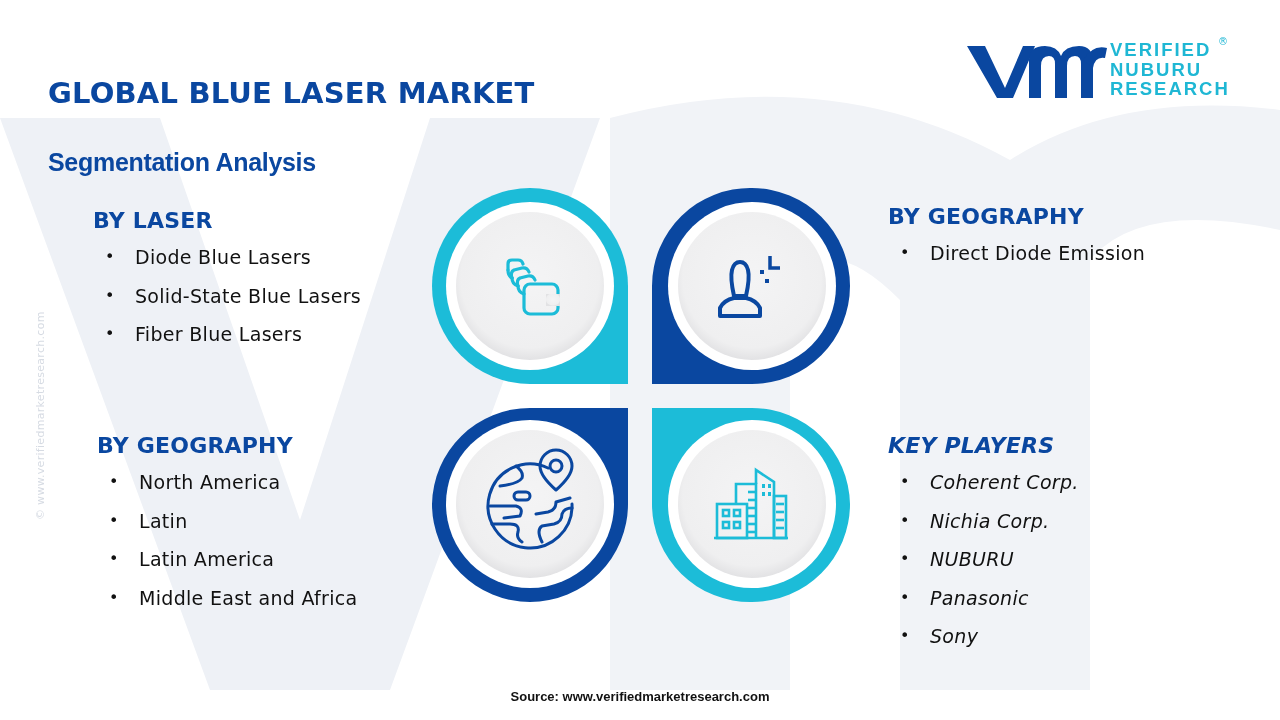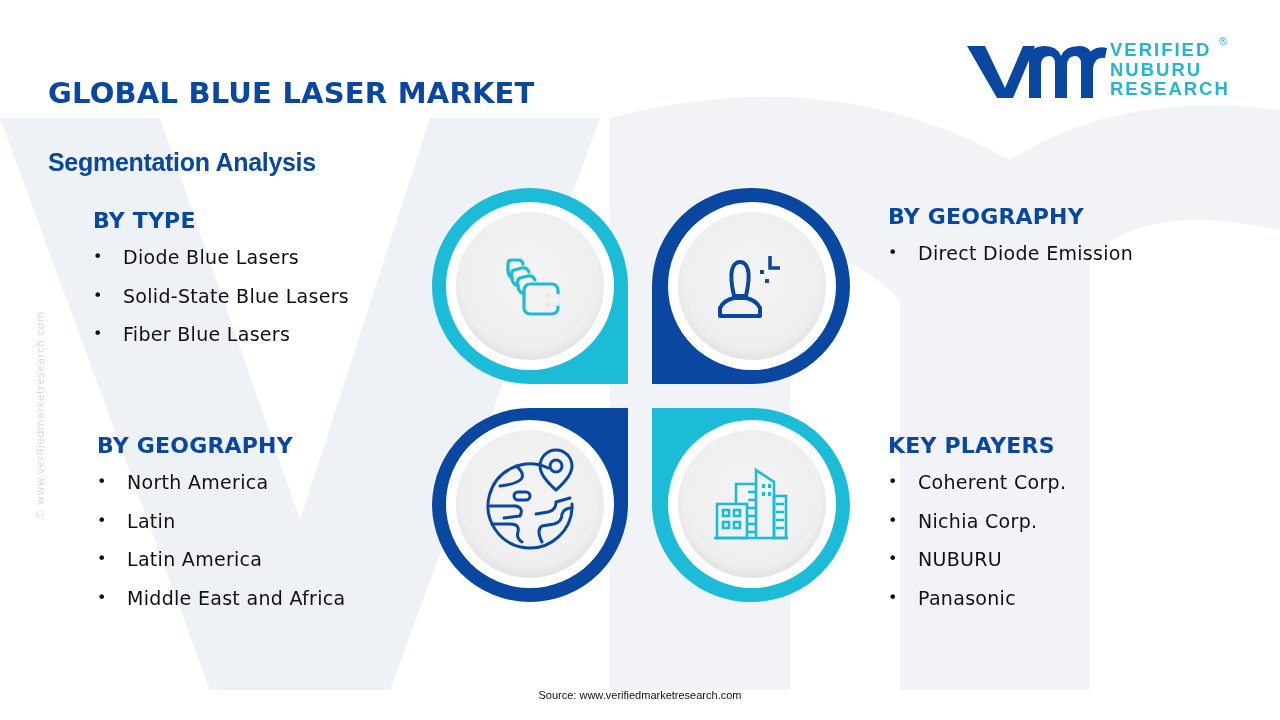--- a/index.html
+++ b/index.html
@@ -23,34 +23,34 @@
   }
   .logo { position:absolute; left:965px; top:38px; width:270px; height:66px; z-index:2; }
   .logo-text {
     position:absolute; left:1110px; top:40px; z-index:2; color:#1fb7d4;
     font-family:"Liberation Sans", sans-serif; font-weight:bold; font-size:18.5px; line-height:19.5px; letter-spacing:2px;
   }
   .logo-reg { position:absolute; left:1218px; top:36px; font-size:10px; color:#1fb7d4; z-index:2; }
 
   .segment { position:absolute; z-index:2; }
   .seg-heading { font-size:22px; font-weight:bold; color:#0a47a0; margin:0 0 12px 0; letter-spacing:0.2px; }
-  .seg-list { list-style:none; margin:0; padding:0; }
+  .seg-list { list-style:none; margin:12px; padding:0; }
   .seg-item { position:relative; padding-left:30px; font-size:19px; color:#111; height:38.5px; line-height:24px; letter-spacing:0.3px; }
   .seg-item::before { content:"•"; position:absolute; left:0; top:0; font-size:16px; }
 
   .seg-type { left:93px; top:208px; }
   .seg-tech { left:888px; top:204px; }
   .seg-geo { left:97px; top:433px; }
-  .seg-players { left:888px; top:433px; }
+  .seg-players { left:888px; top:433px;font-style:italic; }
 
   .diagram { position:absolute; left:430px; top:186px; width:422px; height:418px; z-index:1; }
 
   .source {
-    position:absolute; left:0; width:1280px; top:689px; text-align:center; font-size:11px; color:#111; z-index:2;
-    font-family:"Liberation Sans", sans-serif; font-weight:normal;
+    position:absolute; left:0; width:1280px; top:689px; text-align:center; font-size:13px; color:#111; z-index:2;
+    font-family:"Liberation Sans", sans-serif; font-weight:bold;
   }
 </style>
 </head>
 <body>
 
 <svg class="bg-watermark" viewBox="0 0 1280 720">
   <path d="M0 118 L160 118 L300 520 L430 118 L600 118 L390 690 L210 690 Z" fill="#eef1f6"></path>
   <path d="M610 690 L610 118 Q830 60 1010 160 Q1120 90 1280 110 L1280 230 Q1140 200 1090 260 L1090 690 L900 690 L900 300 Q820 220 790 300 L790 690 Z" fill="#f1f3f7"></path>
 </svg>
 
@@ -158,21 +158,21 @@
     <g fill="#1cbcd8">
       <rect x="332" y="298" width="3" height="4"></rect>
       <rect x="338" y="298" width="3" height="4"></rect>
       <rect x="332" y="306" width="3" height="4"></rect>
       <rect x="338" y="306" width="3" height="4"></rect>
     </g>
   </g>
 </svg>
 
 <div class="segment seg-type">
-  <div class="seg-heading">BY TYPE</div>
+  <div class="seg-heading">BY LASER</div>
   <ul class="seg-list">
     <li class="seg-item">Diode Blue Lasers</li>
     <li class="seg-item">Solid-State Blue Lasers</li>
     <li class="seg-item">Fiber Blue Lasers</li>
   </ul>
 </div>
 
 <div class="segment seg-tech">
   <div class="seg-heading">BY GEOGRAPHY</div>
   <ul class="seg-list">
@@ -190,16 +190,17 @@
   </ul>
 </div>
 
 <div class="segment seg-players">
   <div class="seg-heading">KEY PLAYERS</div>
   <ul class="seg-list">
     <li class="seg-item">Coherent Corp.</li>
     <li class="seg-item">Nichia Corp.</li>
     <li class="seg-item">NUBURU</li>
     <li class="seg-item">Panasonic</li>
+    <li class="seg-item">Sony</li>
   </ul>
 </div>
 
 <div class="source">Source: www.verifiedmarketresearch.com</div>
 
 </body></html>

